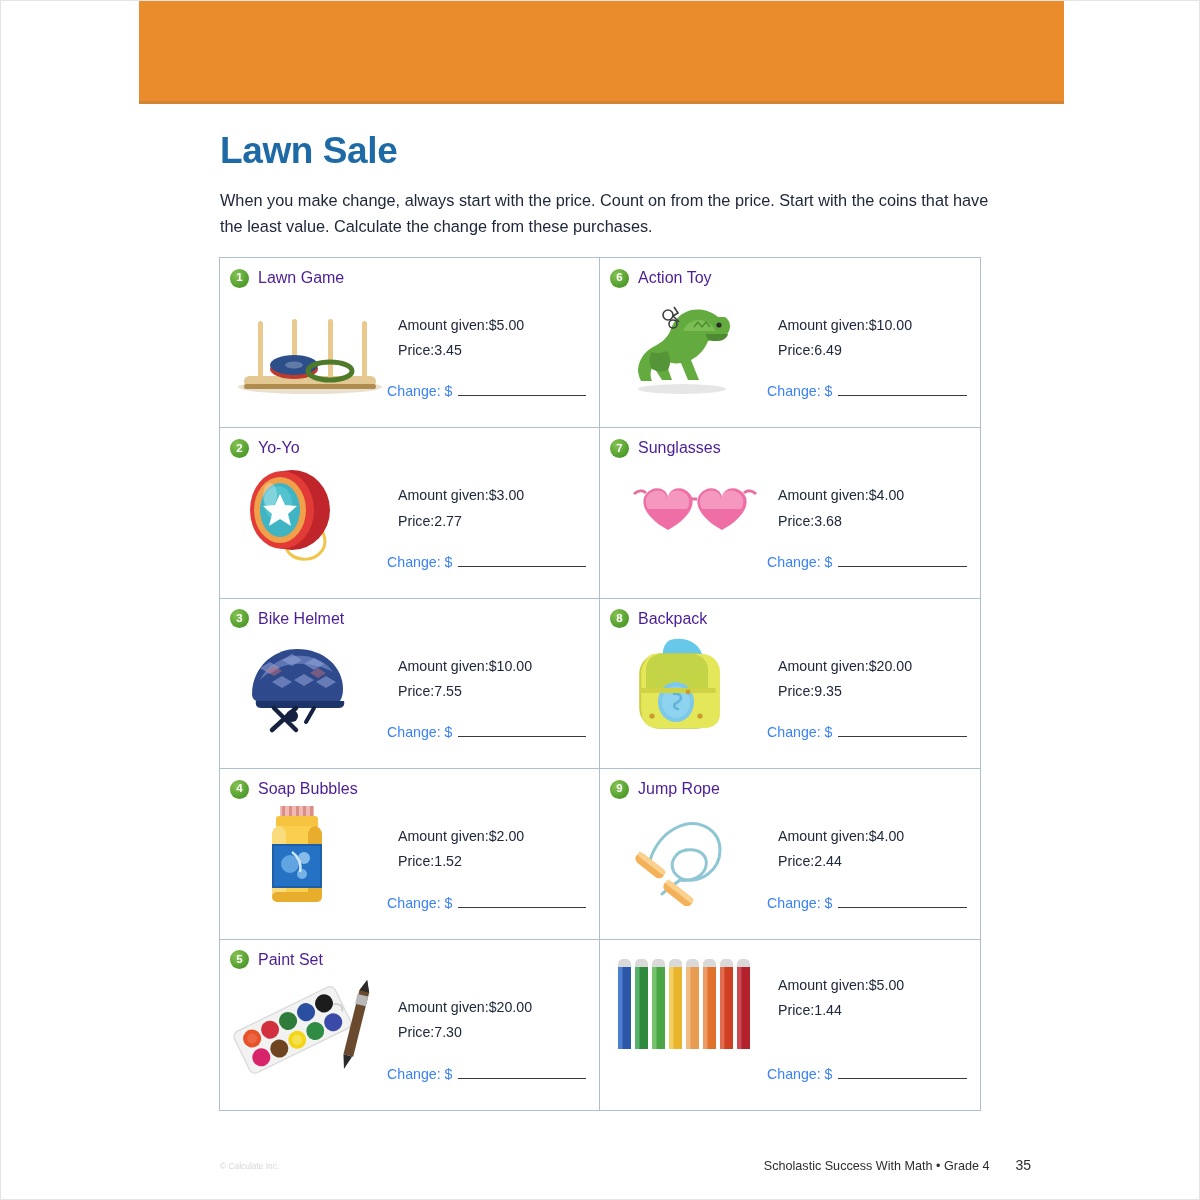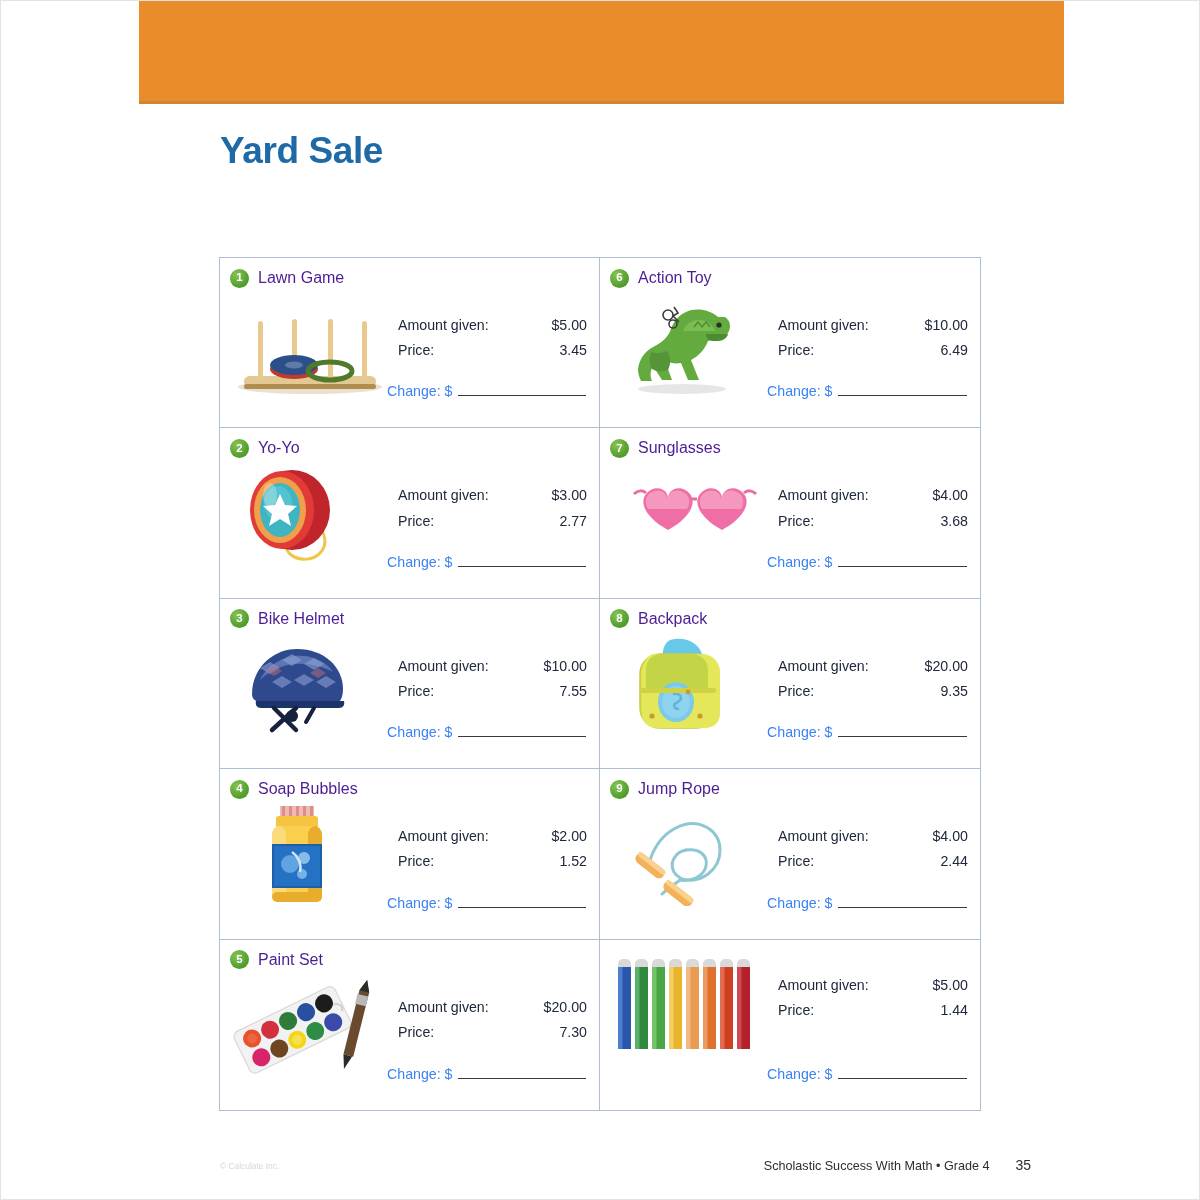--- a/index.html
+++ b/index.html
@@ -93,21 +93,21 @@
     flex: 0 0 auto;
     line-height: 1;
   }
   .badge.wide { font-size: 10px; letter-spacing: -0.5px; }
   .item-name { font-size: 16px; color: #4c1d95; }
 
   
   .cell-body { display: flex; align-items: flex-start; height: 104px; margin-top: 2px; }
   .art { width: 168px; height: 104px; position: relative; flex: 0 0 auto; }
   .figs { flex: 1 1 auto; padding-top: 22px; font-size: 14.2px; color: #20283c; }
-  .fig-row { display: flex; justify-content: space-between; line-height: 1.78; }
+  .fig-row { display: flex; line-height: 1.78; }
   .fig-label { white-space: nowrap; }
   .fig-val { white-space: nowrap; }
 
   .change-line {
     position: absolute;
     left: 167px; bottom: 28px;
     right: 13px;
     display: flex; align-items: baseline;
     font-size: 14.2px; color: #3b82f6;
   }
@@ -140,21 +140,22 @@
 </style>
 </head>
 <body>
 
 <div class="page">
 
   <div class="banner"></div>
   <div class="banner-underline"></div>
   <div class="banner-label">Count money</div>
 
-  <h1 class="title">Yard Sale</h1>
+  <h1 class="title">Lawn Sale</h1>
+  <p class="intro">When you make change, always start with the price. Count on from the price. Start with the coins that have the least value. Calculate the change from these purchases.</p>
 
   <div class="grid">
 
     <div class="cell">
       <div class="cell-head">
         <span class="badge">1</span>
         <span class="item-name">Lawn Game</span>
       </div>
       <div class="cell-body">
         <div class="art">

